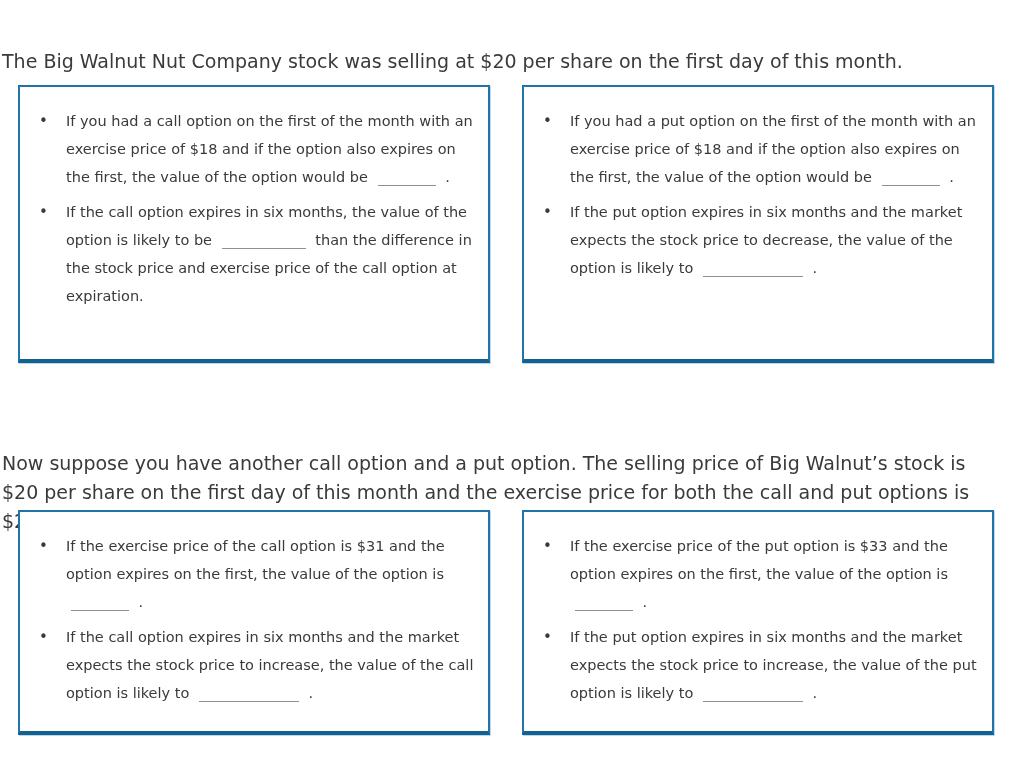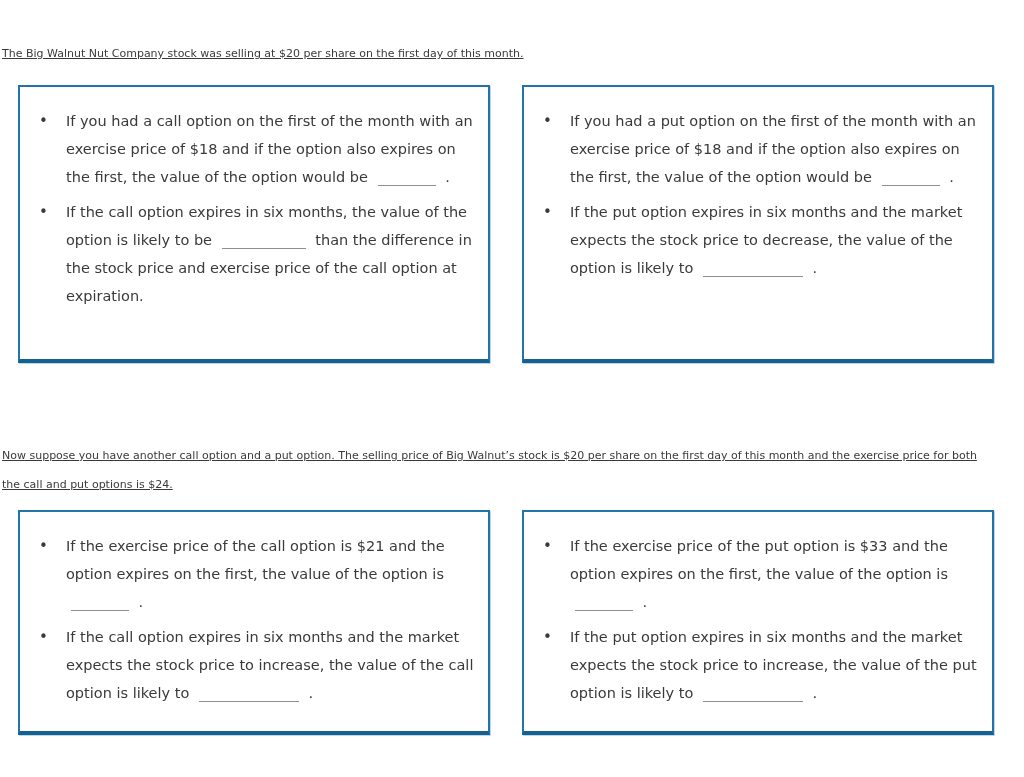--- a/index.html
+++ b/index.html
@@ -6,23 +6,22 @@
   .canvas {
     position:relative;
     width:1024px; height:777px;
     background:#ffffff;
     font-family:"DejaVu Sans","Liberation Sans",sans-serif;
     color:#3a3a3a;
     overflow:hidden;
   }
   .para {
     position:absolute;
-    font-size:11px;
+    font-size:19px;
     color:#3a3a3a;
-    text-decoration:underline;
   }
   #intro  { left:2px;  top:32px;  width:1012px; line-height:21px; }
   #middle { left:2px;  top:430px; width:996px;  line-height:29px; }
 
   .qbox {
     position:absolute;
     width:472px;
     box-sizing:border-box;
     background:#ffffff;
     border:2px solid #2274a8;
@@ -101,21 +100,21 @@
       </li>
     </ul>
   </div>
 
   <p class="para" id="middle">Now suppose you have another call option and a put option. The selling price of Big Walnut’s stock is $20 per share on the first day of this month and the exercise price for both the call and put options is $24.</p>
 
   <div class="qbox" id="box-call-24">
     <ul class="qlist">
       <li class="qitem">
         <span class="bullet">•</span>
-        <span>If the exercise price of the call option is $21 and the option expires on the first, the value of the option is</span>
+        <span>If the exercise price of the call option is $31 and the option expires on the first, the value of the option is</span>
         <span class="blank short"></span>
         <span>.</span>
       </li>
       <li class="qitem">
         <span class="bullet">•</span>
         <span>If the call option expires in six months and the market expects the stock price to increase, the value of the call option is likely to</span>
         <span class="blank long"></span>
         <span>.</span>
       </li>
     </ul>

